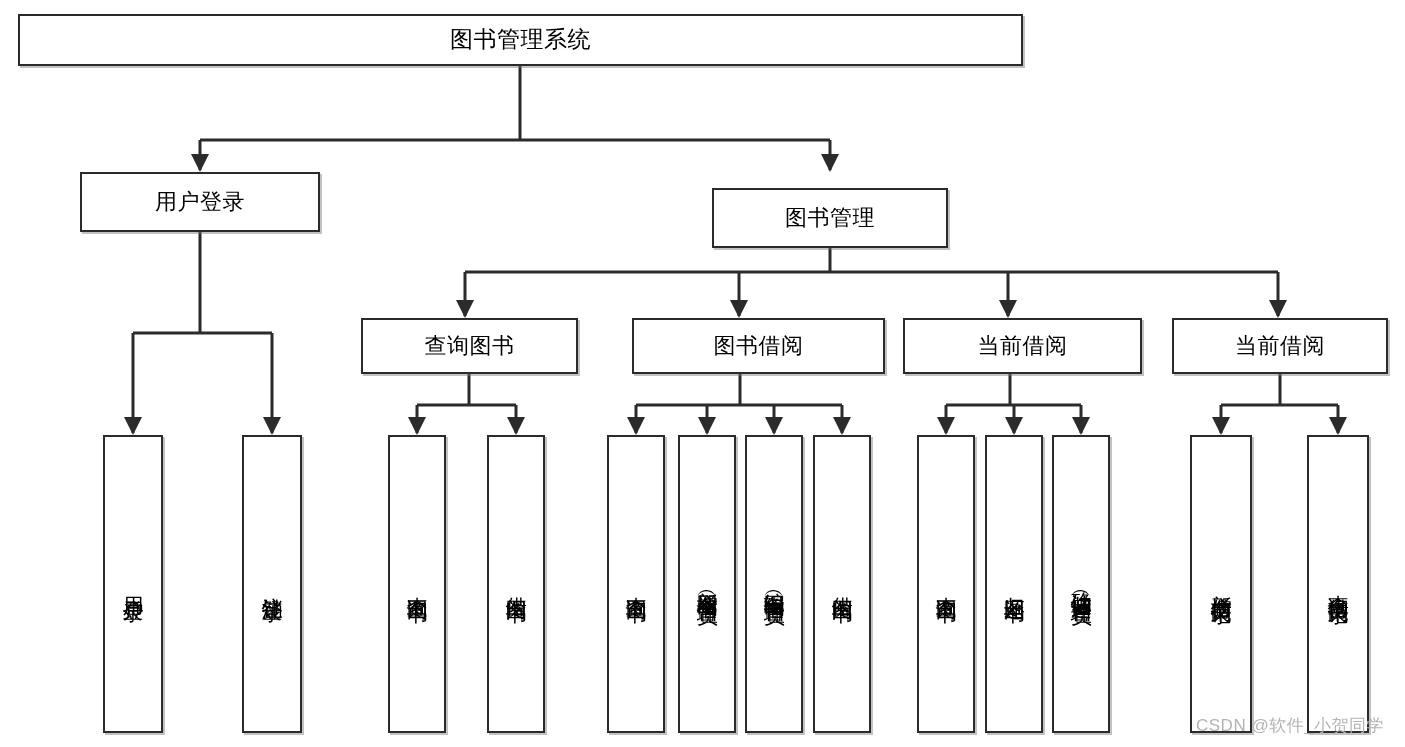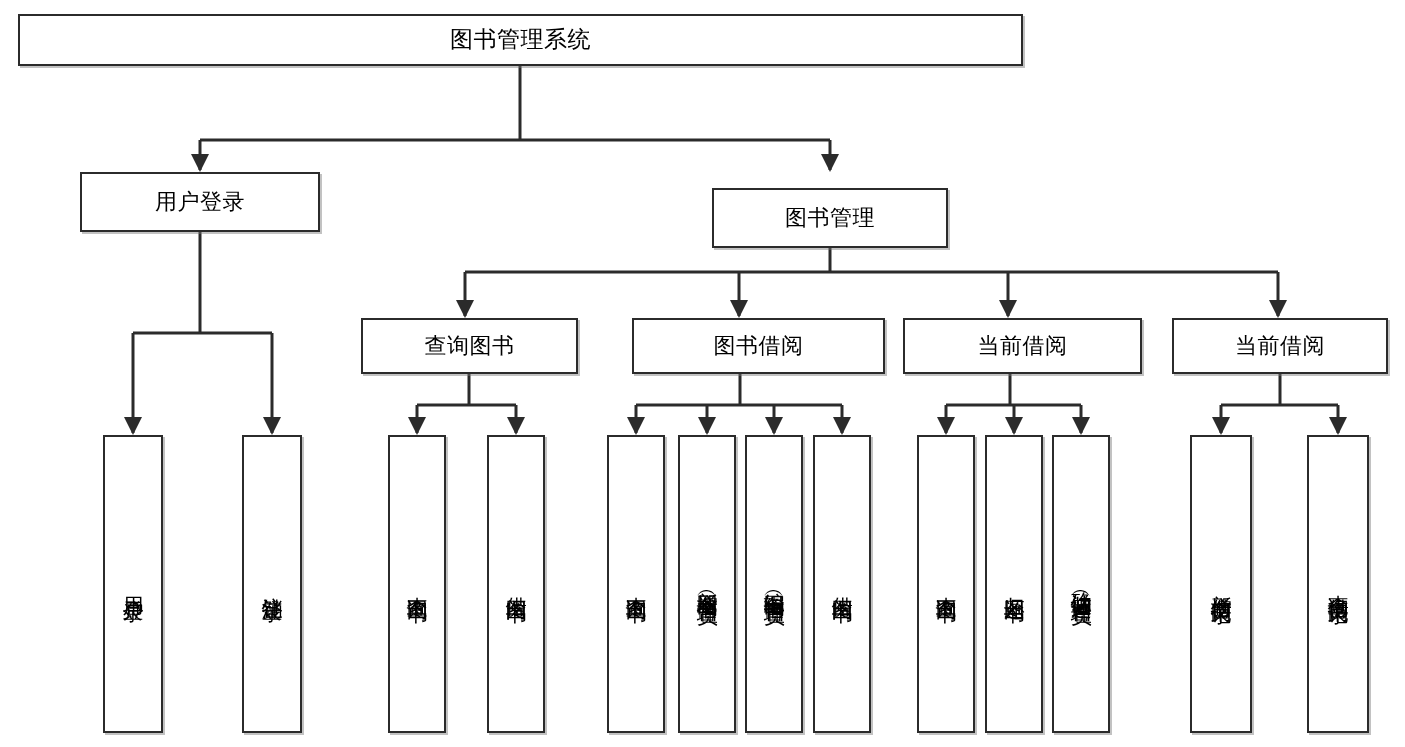--- a/index.html
+++ b/index.html
@@ -177,13 +177,14 @@
       <div class="node vertical" style="left: 1052px; top: 435px; width: 58px; height: 298px;">
         <span class="label">确认归还（管理员）</span>
       </div>
       <div class="node vertical" style="left: 1190px; top: 435px; width: 62px; height: 298px;">
         <span class="label">新增借阅记录</span>
       </div>
       <div class="node vertical" style="left: 1307px; top: 435px; width: 62px; height: 298px;">
         <span class="label">查询借阅记录</span>
       </div>
     </div>
+  <div class="watermark" style="left: 1196px; top: 714px; color: rgb(180, 180, 180);">CSDN @软件_小贺同学</div>
 </div>
 
 </body></html>

